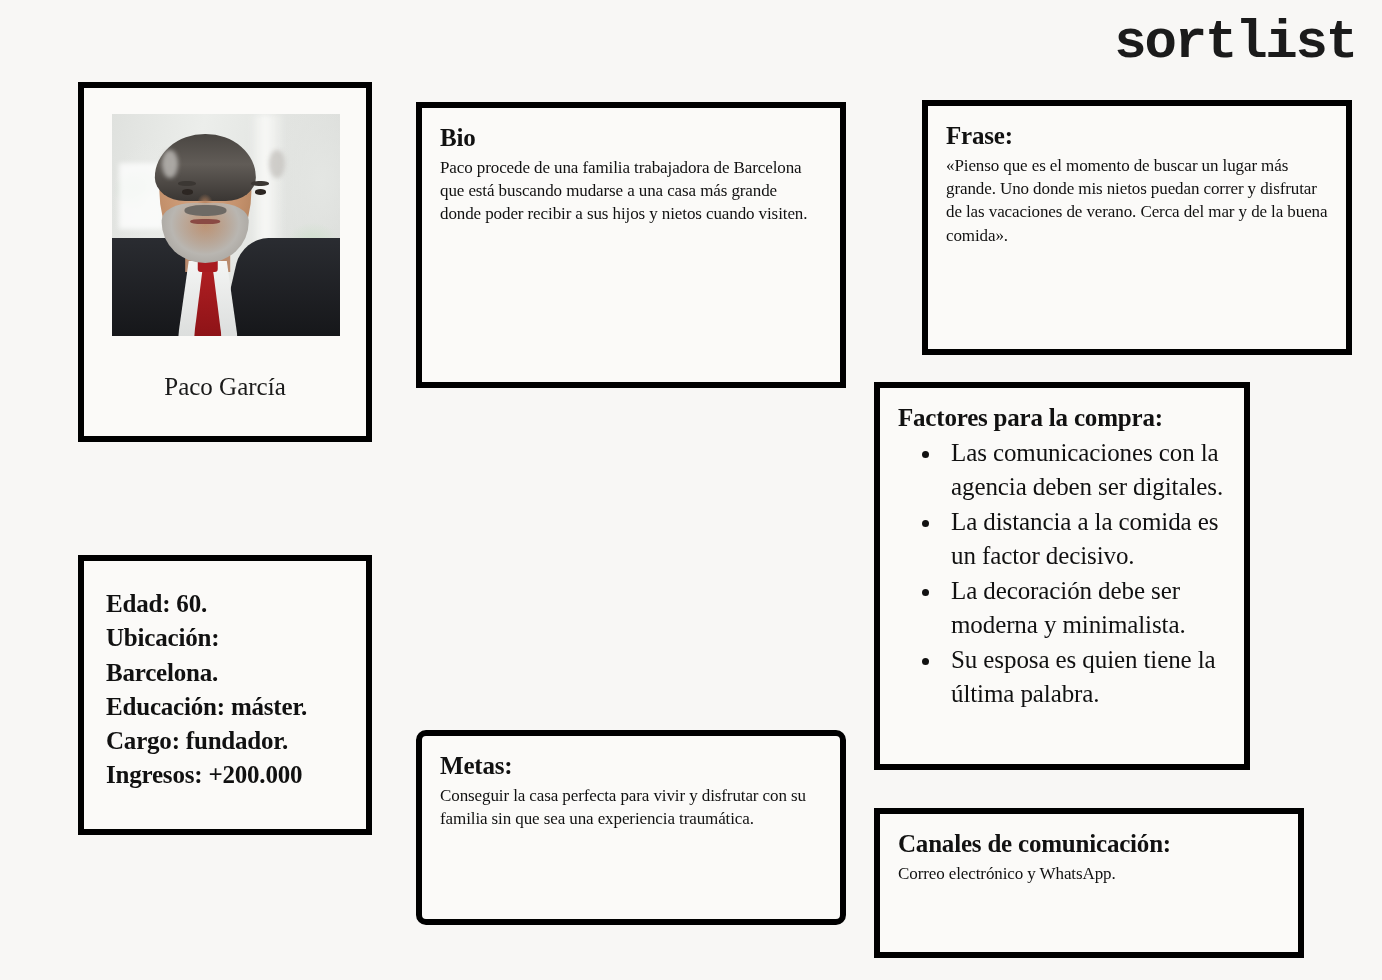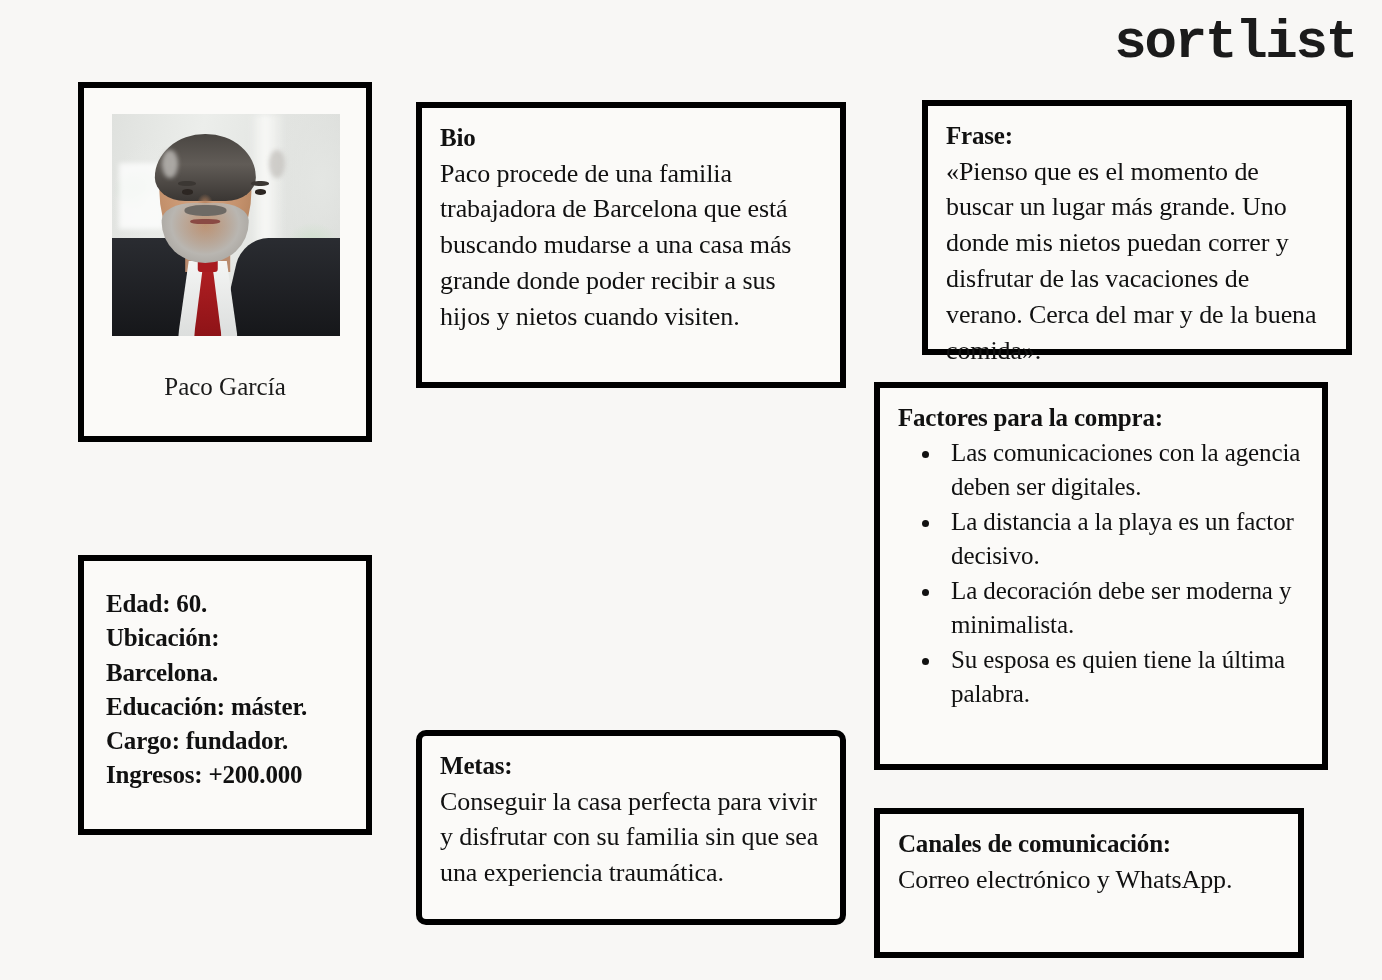--- a/index.html
+++ b/index.html
@@ -185,32 +185,32 @@
     letter-spacing: -0.2px;
   }
 
   
   #bio-card      { left: 416px; top: 102px; width: 430px; height: 286px; padding: 14px 18px 10px 18px; }
   #pain-card     { left: 416px; top: 408px; width: 430px; height: 288px; padding: 14px 16px 10px 18px; }
   #goals-card    { left: 416px; top: 730px; width: 430px; height: 195px; padding: 14px 18px 10px 18px; border-radius: 10px; }
 
   
   #quote-card    { left: 874px; top: 100px; width: 430px; height: 255px; padding: 14px 16px 10px 18px; margin-left: 48px; }
-  #factors-card  { left: 874px; top: 382px; width: 454px; height: 388px; padding: 14px 16px 10px 18px; }
+  #factors-card  { left: 874px; top: 382px; width: 376px; height: 388px; padding: 14px 16px 10px 18px; }
   #channels-card { left: 874px; top: 808px; width: 430px; height: 150px; padding: 14px 18px 10px 18px; }
 
   .card-title {
     font-size: 25px;
     font-weight: 700;
     line-height: 1.3;
     letter-spacing: -0.2px;
     margin: 0 0 1px 0;
   }
   .card-body {
-    font-size: 26px;
+    font-size: 17px;
     line-height: 1.38;
     letter-spacing: -0.1px;
     margin: 0;
   }
   ul.bullets {
     margin: 0;
     padding-left: 45px;
     list-style: disc;
   }
   ul.bullets li {
@@ -279,21 +279,21 @@
 
   <div class="card" id="quote-card">
     <div class="card-title">Frase:</div>
     <p class="card-body">«Pienso que es el momento de buscar un lugar más grande. Uno donde mis nietos puedan correr y disfrutar de las vacaciones de verano. Cerca del mar y de la buena comida».</p>
   </div>
 
   <div class="card" id="factors-card">
     <div class="card-title">Factores para la compra:</div>
     <ul class="bullets">
       <li>Las comunicaciones con la agencia deben ser digitales.</li>
-      <li>La distancia a la playa es un factor decisivo.</li>
+      <li>La distancia a la comida es un factor decisivo.</li>
       <li>La decoración debe ser moderna y minimalista.</li>
       <li>Su esposa es quien tiene la última palabra.</li>
     </ul>
   </div>
 
   <div class="card" id="channels-card">
     <div class="card-title">Canales de comunicación:</div>
     <p class="card-body">Correo electrónico y WhatsApp.</p>
   </div>
 

